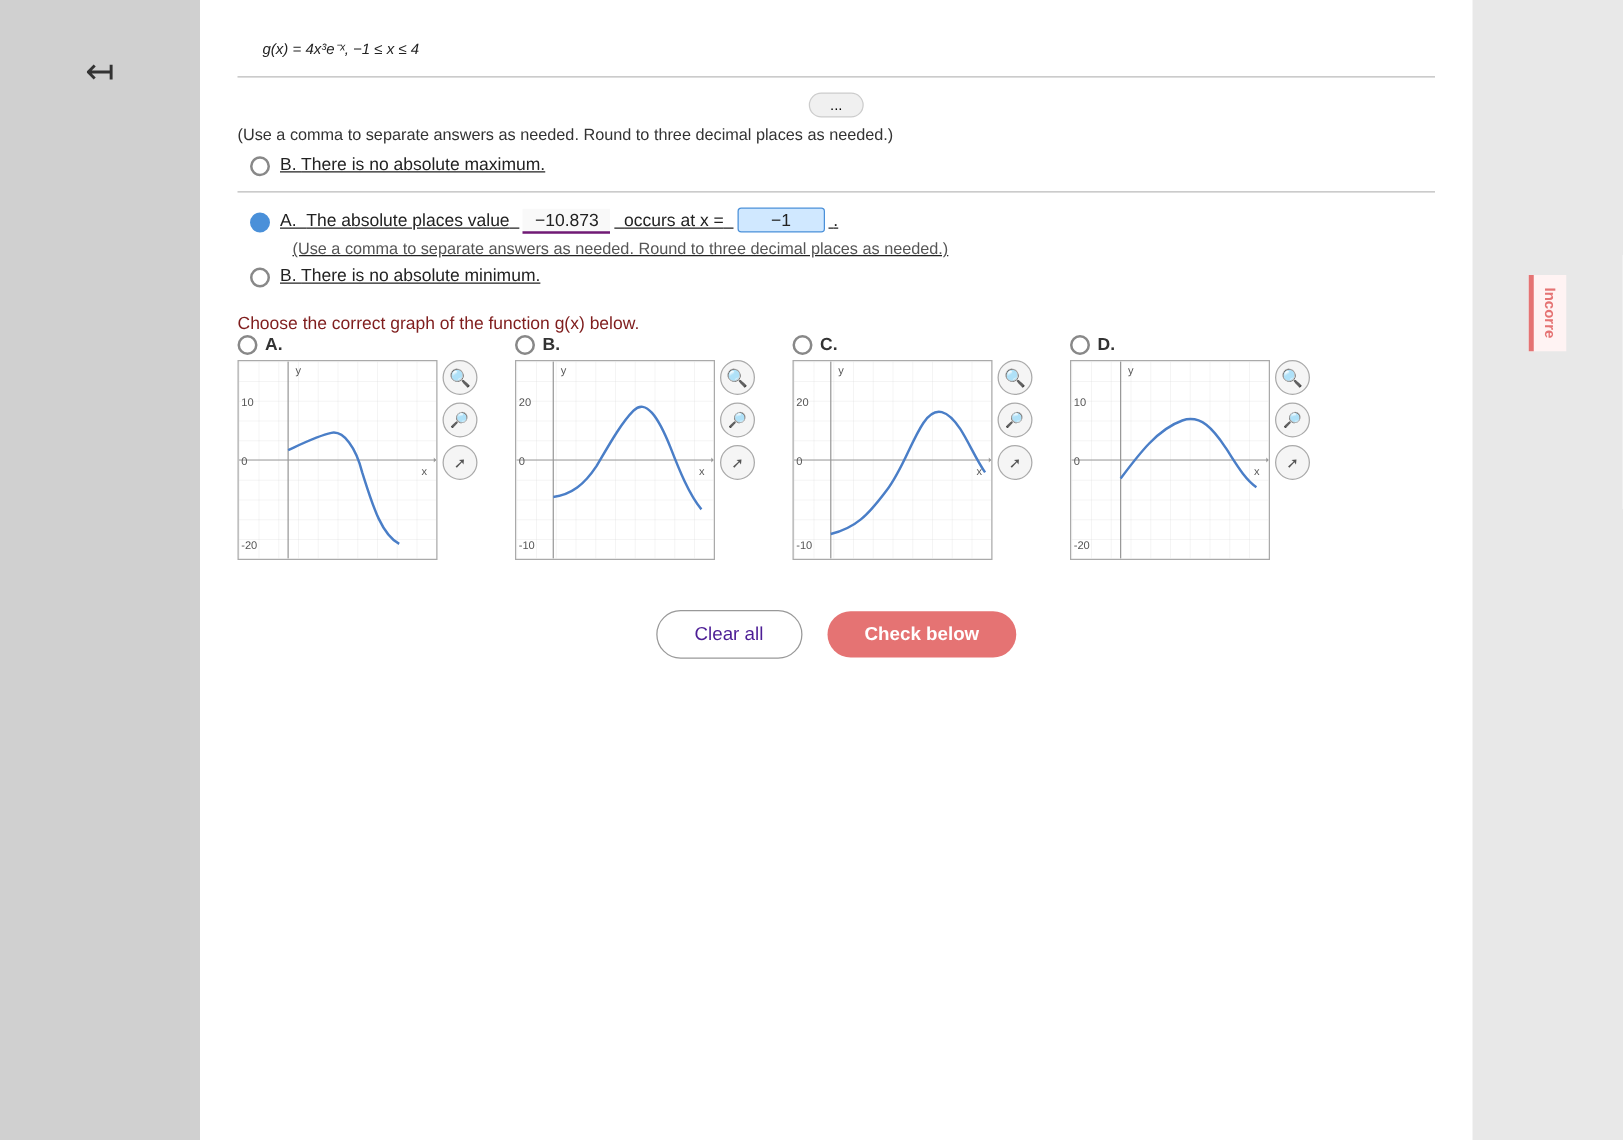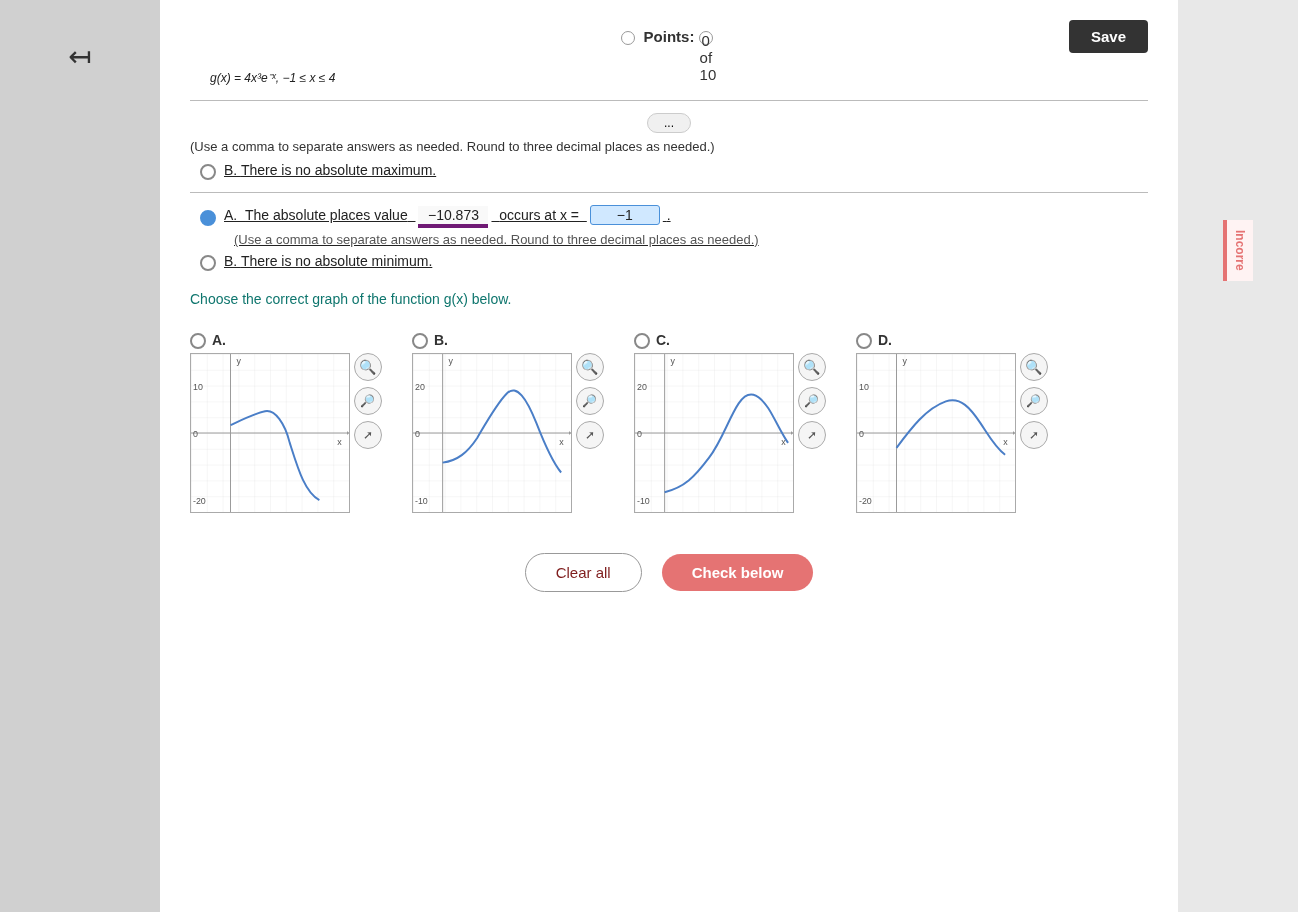--- a/index.html
+++ b/index.html
@@ -130,41 +130,41 @@
       border-color: #4a90d9;
     }
     .section-heading {
       font-size: 14px;
       color: #222;
       line-height: 1.6;
       margin: 14px 0 10px 0;
     }
     .answer-box {
       display: inline-block;
-      border-bottom: 4px solid #701a75;
+      border-bottom: 2px solid #701a75;
       min-width: 70px;
       text-align: center;
       font-size: 14px;
       padding: 1px 4px;
       margin: 0 3px;
       background: #f9f9f9;
     }
     .answer-box-highlight {
       background: #d0e8ff;
       border: 1px solid #4a90d9;
       border-radius: 3px;
       padding: 1px 6px;
     }
     .graph-section {
       margin-top: 20px;
     }
     .graph-label-title {
       font-size: 14px;
-      color: #0f766e;
-      margin-bottom: 24px;
+      color: #7f1d1d;
+      margin-bottom: 0;
     }
     .graphs-row {
       display: flex;
       gap: 30px;
       align-items: flex-start;
       flex-wrap: wrap;
     }
     .graph-option {
       display: flex;
       flex-direction: column;
@@ -225,52 +225,41 @@
       margin-top: 40px;
       padding-bottom: 10px;
     }
     .clear-btn {
       background: #fff;
       border: 1.5px solid #999;
       border-radius: 20px;
       padding: 10px 30px;
       font-size: 15px;
       cursor: pointer;
-      color: #7f1d1d;
+      color: #4c1d95;
     }
     .check-btn {
       background: #e57373;
       border: none;
       border-radius: 20px;
       padding: 10px 30px;
       font-size: 15px;
       cursor: pointer;
       color: #fff;
       font-weight: bold;
     }
   </style>
 </head>
 <body>
 
 <div class="left-panel">
   <span class="back-icon">↤</span>
 </div>
 
 <div class="main-content">
-  <div class="header-bar">
-    <div style="flex:1"></div>
-    <div class="points-label">
-      <span></span>
-      <strong>Points:</strong>
-      <span>0 of 10</span>
-    </div>
-    <div style="flex:1; display:flex; justify-content:flex-end;">
-      <button class="save-btn">Save</button>
-    </div>
-  </div>
 
   <div class="function-display">g(x) = 4x³e⁻ˣ,  −1 ≤ x ≤ 4</div>
 
   <hr class="divider">
 
   <button class="expand-btn">...</button>
 
   <div class="instruction-sub">(Use a comma to separate answers as needed. Round to three decimal places as needed.)</div>
 
   <div class="radio-option">

